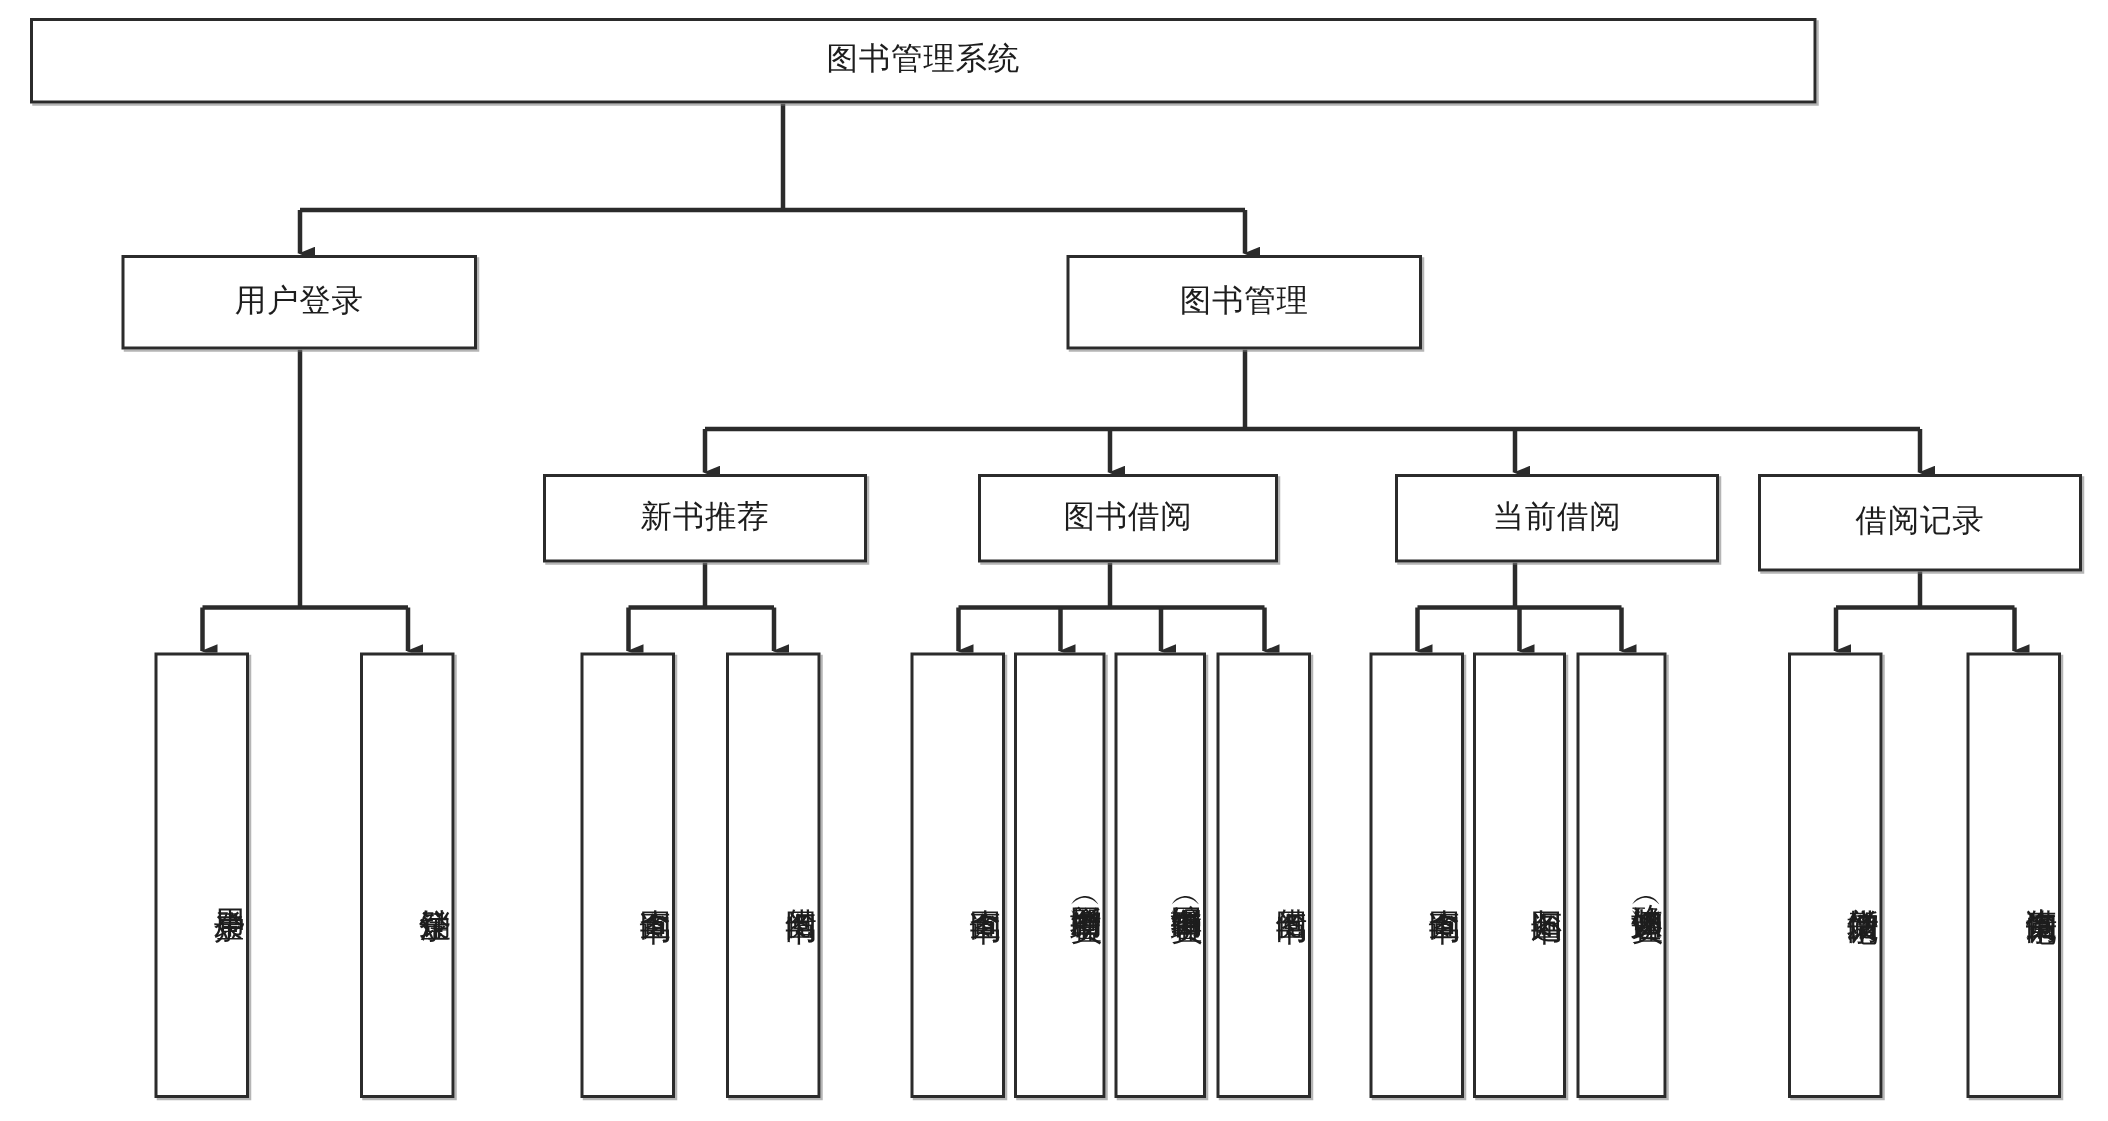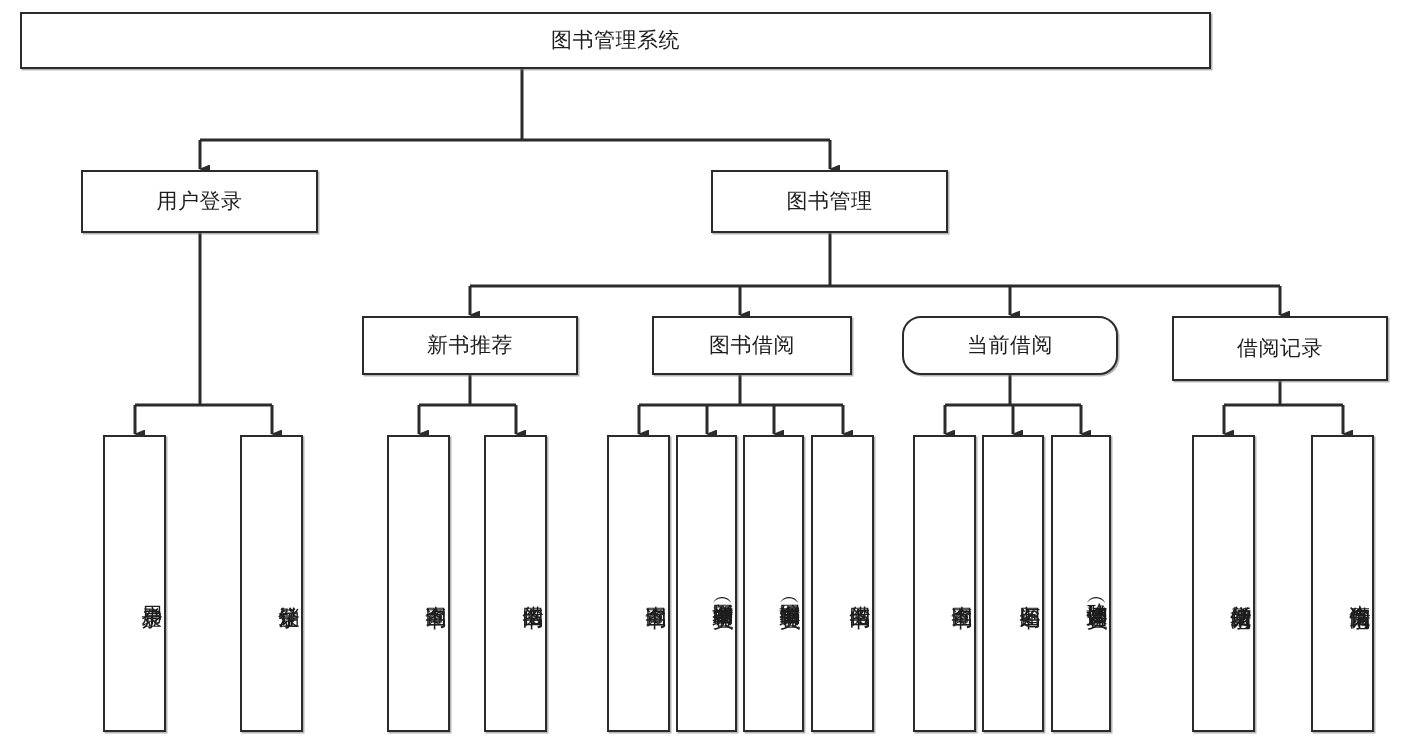--- a/index.html
+++ b/index.html
@@ -128,21 +128,21 @@
   <div class="node horiz" style="left: 711px; top: 170px; width: 237px; height: 63px;">
     <span class="label">图书管理</span>
   </div>
 
   <div class="node horiz" style="left: 362px; top: 316px; width: 216px; height: 59px; text-align: right;">
     <span class="label">新书推荐</span>
   </div>
   <div class="node horiz" style="left: 632px; top: 316px; width: 200px; height: 59px; margin-left: 20px;">
     <span class="label">图书借阅</span>
   </div>
-  <div class="node horiz" style="left: 902px; top: 316px; width: 216px; height: 59px; border-radius: 19px;">
+  <div class="node horiz" style="left: 930px; top: 316px; width: 216px; height: 59px;">
     <span class="label">当前借阅</span>
   </div>
   <div class="node horiz" style="left: 1172px; top: 316px; width: 216px; height: 65px;">
     <span class="label">借阅记录</span>
   </div>
 
   <div class="node vert" style="left: 103px; top: 435px; width: 63px; height: 297px;">
     <span class="label">用户登录</span>
   </div>
   <div class="node vert" style="left: 240px; top: 435px; width: 63px; height: 297px;">

